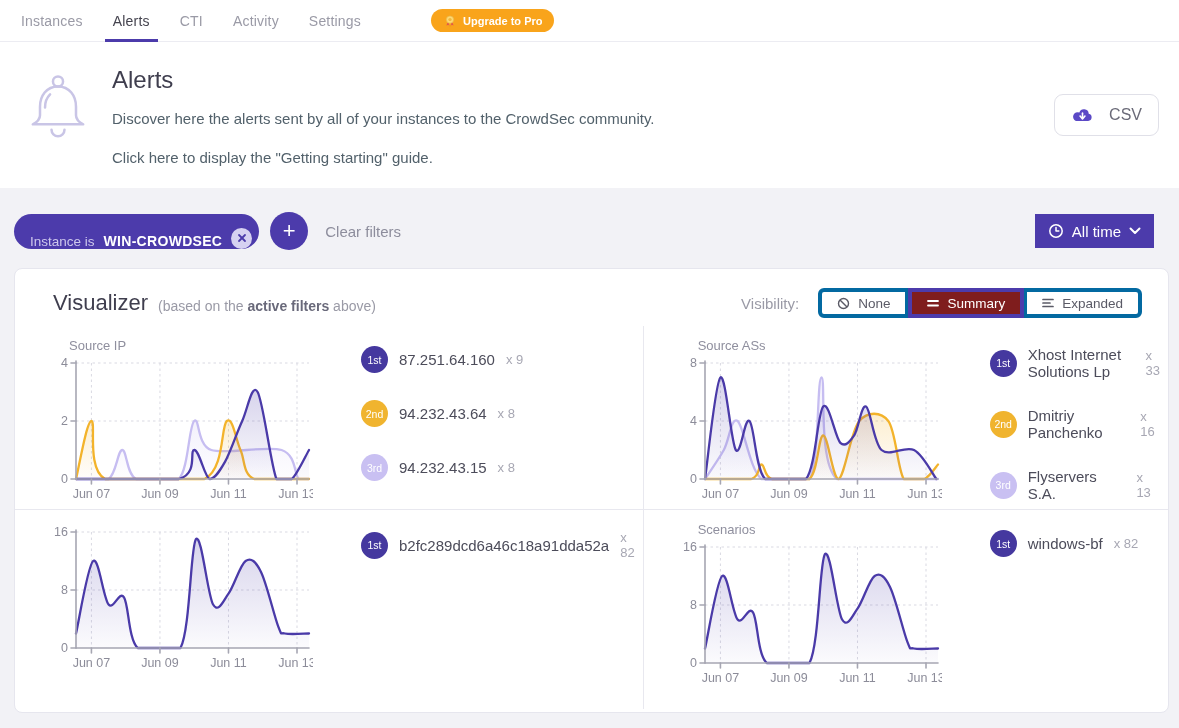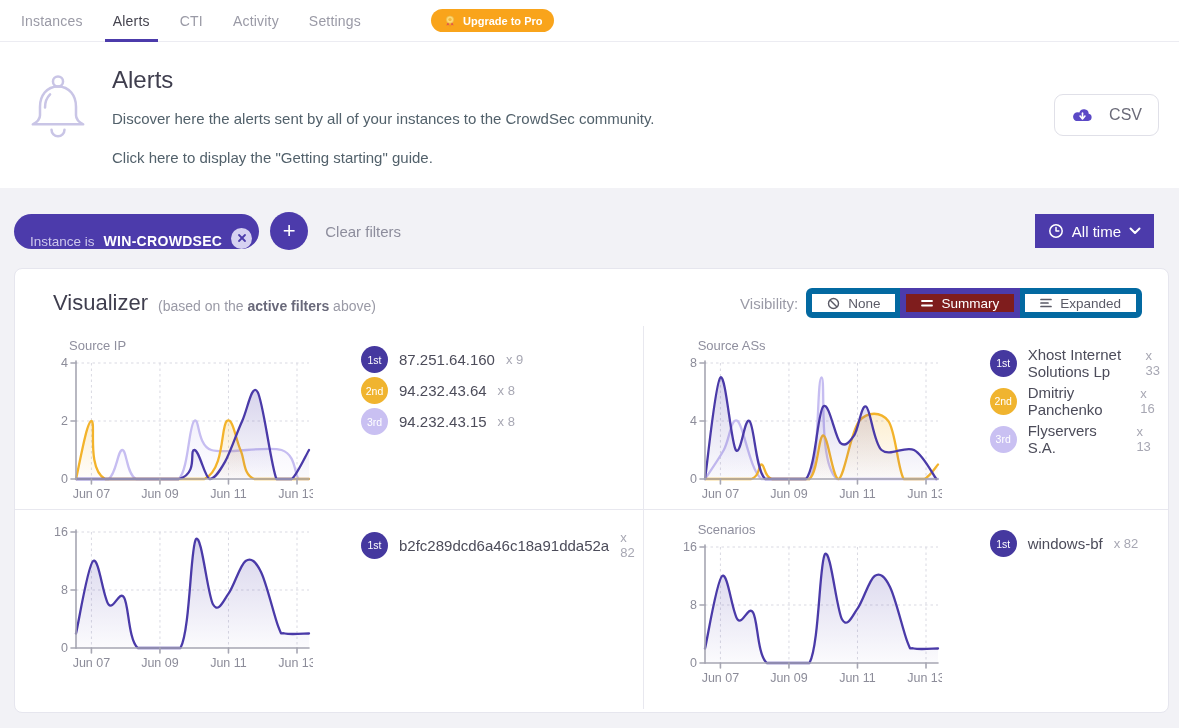--- a/index.html
+++ b/index.html
@@ -45,37 +45,37 @@
   .time-btn{margin-left:auto;display:flex;align-items:center;gap:8px;background:#4c3bab;
     color:#fff;border:none;border-radius:0;height:34px;padding:0 13px;
     font-size:15px;cursor:pointer;}
   
   .card{background:#fff;border:1px solid #e6e6ee;border-radius:8px;margin-top:18px;
     height:445px;box-sizing:border-box;overflow:hidden;}
   .card-head{display:flex;align-items:center;padding:19px 26px 8px 38px;}
   .viz-title{font-size:22px;color:#3f3e4e;margin-right:10px;}
   .viz-sub{font-size:14px;color:#9a9aa6;padding-top:6px;}
   .viz-sub b{color:#69697a;}
-  .visibility{margin-left:auto;display:flex;align-items:center;gap:8px;}
+  .visibility{margin-left:auto;display:flex;align-items:center;gap:19px;}
   .vis-label{color:#9a9aa6;font-size:15px;}
   .seg{display:flex;}
   .seg-btn{display:flex;align-items:center;gap:8px;height:30px;padding:0 15px;
-    border:6px solid #0369a1;background:#fff;color:#5a5a66;font-size:13.5px;
+    border:4px solid #0369a1;background:#fff;color:#5a5a66;font-size:13.5px;
     margin-left:-1px;cursor:pointer;}
   .seg-btn:first-child{border-radius:6px 0 0 6px;margin-left:0;}
   .seg-btn:last-child{border-radius:0 6px 6px 0;}
   .seg-btn.active{background:#7f1d1d;border-color:#4c3bab;color:#fff;position:relative;}
   
   .grid{display:grid;grid-template-columns:1fr 1fr;}
   .panel{display:flex;padding:12px 8px 0 36px;box-sizing:border-box;height:183px;}
   .panel:nth-child(odd){border-right:1px solid #e8e8ef;}
   .panel:nth-child(n+3){border-top:1px solid #e8e8ef;height:200px;}
   .chart-wrap{width:276px;flex:none;}
   .chart-title{font-size:13px;color:#8f8f9e;margin:0 0 0 18px;}
-  .legend{flex:1;padding:8px 0 0 34px;display:flex;flex-direction:column;gap:4px;}
+  .legend{flex:1;padding:8px 0 0 34px;display:flex;flex-direction:column;gap:27px;}
   .legend-row{display:flex;align-items:center;gap:11px;}
   .badge{width:27px;height:27px;border-radius:50%;color:#fff;font-size:10.5px;
     display:flex;align-items:center;justify-content:center;flex:none;}
   .legend-label{font-size:15px;color:#4c4c5a;}
   .legend-count{font-size:13px;color:#a7a7b3;}
   
   svg text.ticktext{font-size:12.5px;fill:#8c8c99;font-family:"Liberation Sans",sans-serif;}
   svg line.grid{stroke:#d9d9e2;stroke-dasharray:2.5 3;stroke-width:1;}
   svg line.axis{stroke:#a6a6b2;stroke-width:1.6;stroke-linecap:round;}
 </style>

